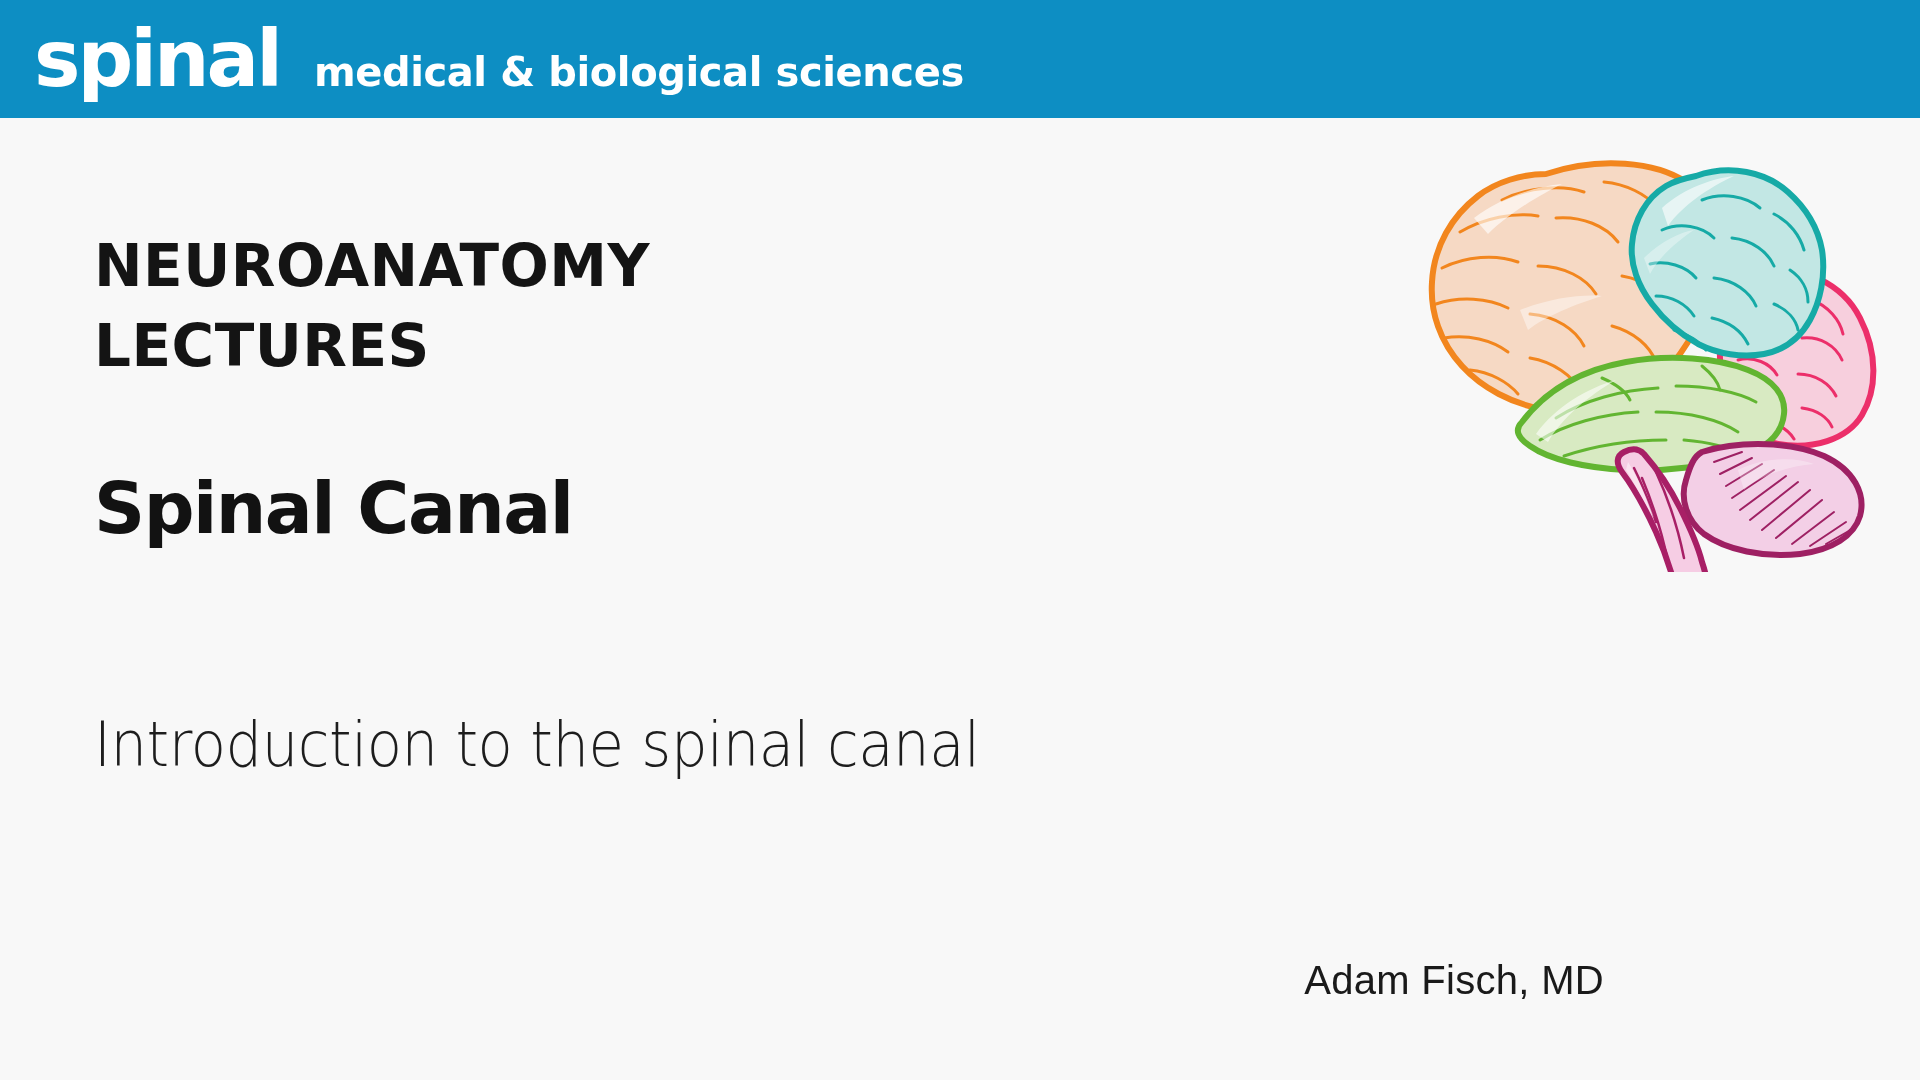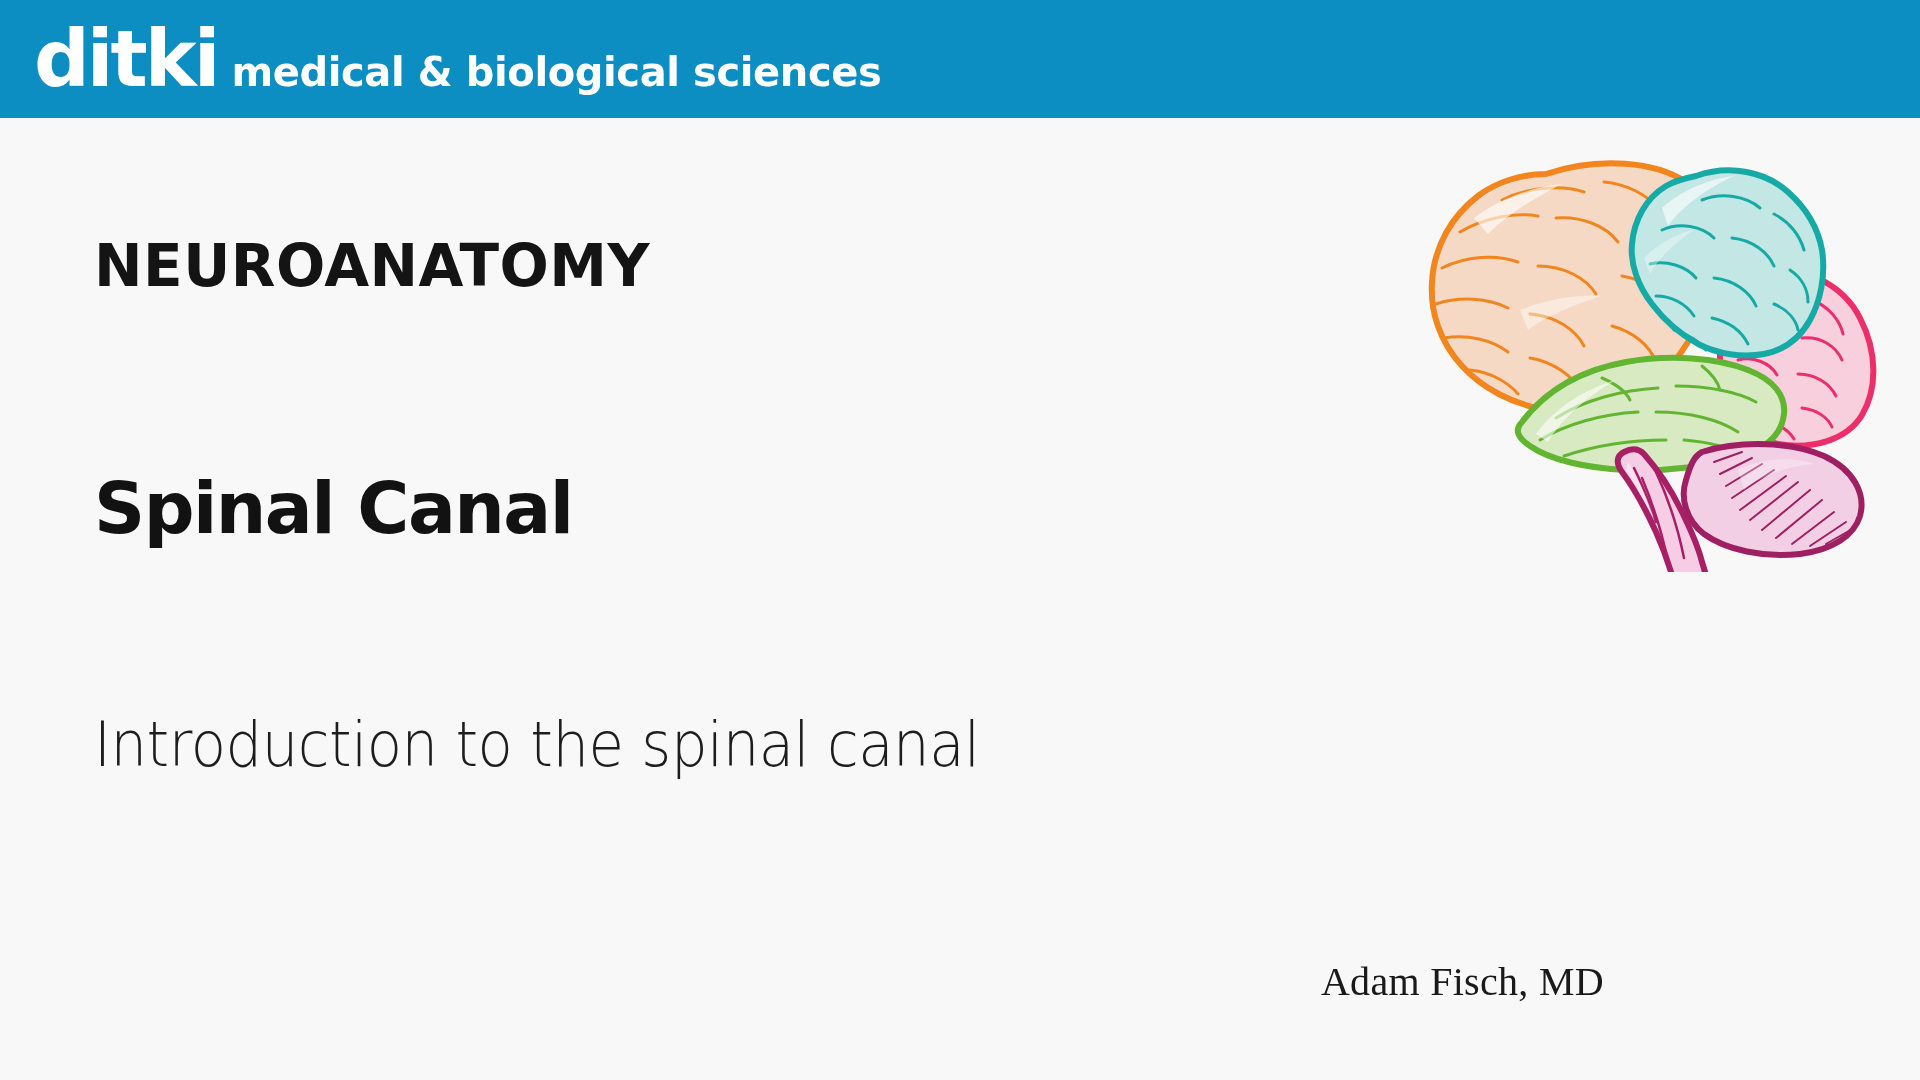--- a/index.html
+++ b/index.html
@@ -37,21 +37,21 @@
     line-height:1;
     color:#ffffff;
     letter-spacing:-3px;
   }
   .logo-tagline {
     font-family:"DejaVu Sans", sans-serif;
     font-weight:700;
     font-size:40px;
     line-height:1;
     color:#ffffff;
-    margin-left:14px;
+    margin-left:34px;
     letter-spacing:-0.4px;
   }
 
   
   .text-col {
     position:absolute;
     left:94px;
     top:118px;
     width:1250px;
     height:914px;
@@ -93,21 +93,21 @@
     letter-spacing:-0.5px;
     color:#1d1d1d;
     transform:scaleX(0.93);
     transform-origin:left center;
   }
 
   .author {
     position:absolute;
     right:-260px;
     top:840px;
-    font-family:Liberation Serif, serif;
+    font-family:Liberation Sans, sans-serif;
     font-weight:400;
     font-size:40px;
     color:#1a1a1a;
     letter-spacing:0.3px;
   }
 
   
   .brain-fig {
     position:absolute;
     right:10px;
@@ -117,29 +117,30 @@
   }
   .brain-fig svg { width:100%; height:100%; display:block; }
 </style>
 </head>
 <body>
 
 <div class="slide">
 
   <div class="header-bar">
     <div class="logo-wrap">
-      <span class="logo-mark">ditki</span>
+      <span class="logo-mark">spinal</span>
       <span class="logo-tagline">medical &amp; biological sciences</span>
     </div>
   </div>
 
   <div class="text-col">
 
     <div class="series-title">
       <span class="line">Neuroanatomy</span>
+      <span class="line">Lectures</span>
     </div>
 
     <div class="lecture-title">Spinal Canal</div>
 
     <div class="lecture-subtitle">Introduction to the spinal canal</div>
 
     <div class="author">Adam Fisch, MD</div>
   </div>
 
   <div class="brain-fig">

